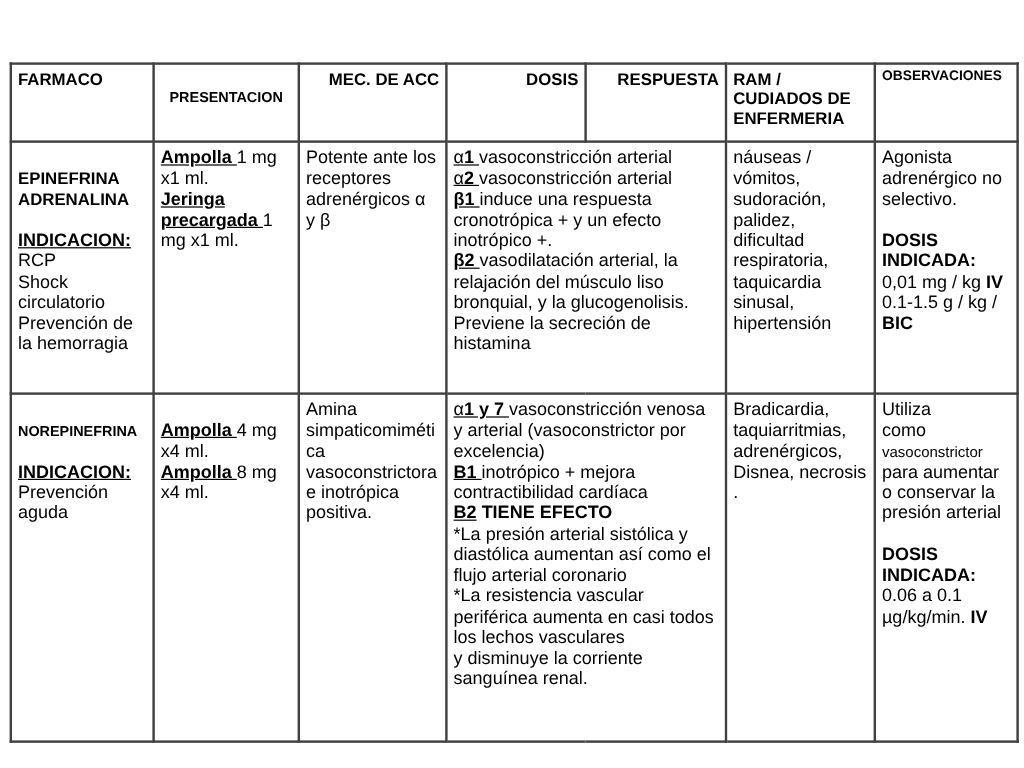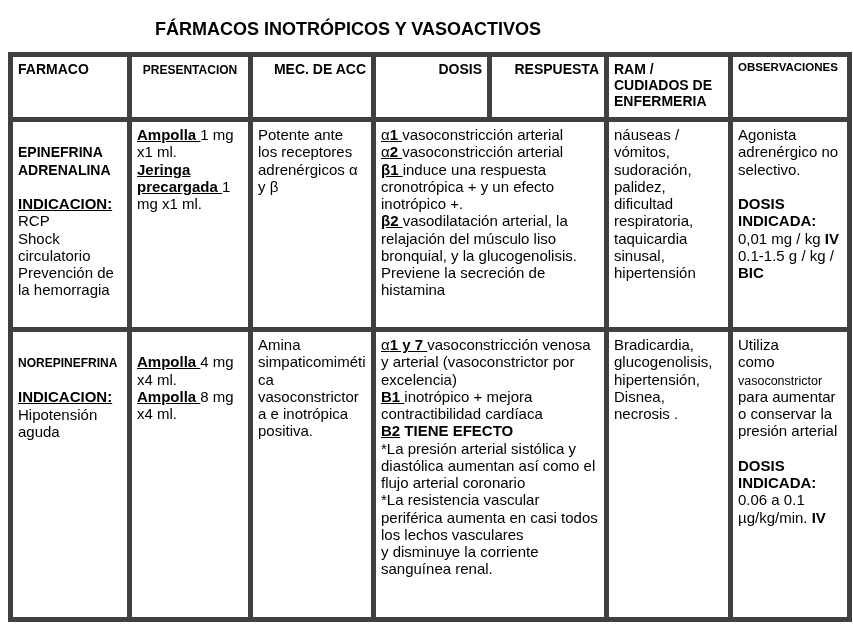--- a/index.html
+++ b/index.html
@@ -24,48 +24,47 @@
   table.drug-table {
     position: absolute;
     left: 8px;
     top: 52px;
     width: 839px;
     border-collapse: collapse;
     table-layout: fixed;
     border: 2px solid #2e2e2e;
   }
   .drug-table th, .drug-table td {
-    border: 5px solid #404040;
+    border: 2px solid #404040;
     vertical-align: top;
     text-align: left;
     padding: 4px 5px;
     font-size: 15px;
     line-height: 1.15;
     overflow: hidden;
     overflow-wrap: break-word;
   }
   .drug-table th { font-weight: bold; font-size: 14px; }
   th.h-center { text-align: right; }
-  th.h-presentacion { font-size: 12px; padding-top: 7px; text-align: center; }
+  th.h-presentacion { font-size: 12px; padding-top: 21px; text-align: center; }
   th.h-obs { font-size: 11.5px; margin-left: 27px; }
   tr.header-row { height: 65px; }
   tr.row-1 { height: 210px; }
   tr.row-2 { height: 290px; }
   .para { min-height: 1.15em; }
   .b { font-weight: bold; }
   .u { text-decoration: underline; }
   .f14 { font-size: 14px; }
   .f12 { font-size: 12px; }
   .f125 { font-size: 12.5px; margin-top: 44px; }
 </style>
 </head>
 <body>
 
 <div class="slide">
-  <div class="title">FÁRMACOS INOTRÓPICOS Y VASOACTIVOS</div>
 
   <table class="drug-table">
     <colgroup>
       <col style="width:119px">
       <col style="width:121px">
       <col style="width:123px">
       <col style="width:116px">
       <col style="width:117px">
       <col style="width:124px">
       <col style="width:119px">
@@ -115,40 +114,40 @@
             <div class="para"><span>0,01 mg / kg </span><span class="b">IV</span></div>
             <div class="para"><span>0.1-1.5 g / kg / </span><span class="b">BIC</span></div>
           </td>
       </tr>
       <tr class="row-2">
         <td>
             <div class="para">&nbsp;</div>
             <div class="para"><span class="b f12">NOREPINEFRINA</span></div>
             <div class="para">&nbsp;</div>
             <div class="para"><span class="b u">INDICACION:</span></div>
-            <div class="para"><span>Hipotensión aguda</span></div>
+            <div class="para"><span>Prevención aguda</span></div>
           </td>
         <td>
             <div class="para">&nbsp;</div>
             <div class="para"><span class="b u">Ampolla </span><span>4 mg x4 ml.</span></div>
             <div class="para"><span class="b u">Ampolla </span><span>8 mg x4 ml.</span></div>
           </td>
         <td>
             <div class="para"><span>Amina simpaticomimética vasoconstrictora e inotrópica positiva.</span></div>
           </td>
         <td colspan="2">
             <div class="para"><span class="u">α</span><span class="b u">1 y 7 </span><span>vasoconstricción venosa y arterial (vasoconstrictor por excelencia)</span></div>
             <div class="para"><span class="b u">B1 </span><span>inotrópico + mejora contractibilidad cardíaca</span></div>
             <div class="para"><span class="b u">B2</span><span class="b"> TIENE EFECTO</span></div>
             <div class="para"><span>*La presión arterial sistólica y diastólica aumentan así como el flujo arterial coronario</span></div>
             <div class="para"><span>*La resistencia vascular periférica aumenta en casi todos los lechos vasculares</span></div>
             <div class="para"><span>y disminuye la corriente sanguínea renal.</span></div>
           </td>
         <td>
-            <div class="para"><span>Bradicardia, glucogenolisis, hipertensión, Disnea, necrosis .</span></div>
+            <div class="para"><span>Bradicardia, taquiarritmias, adrenérgicos, Disnea, necrosis .</span></div>
           </td>
         <td>
             <div class="para"><span>Utiliza</span></div>
             <div class="para"><span>como</span></div>
             <div class="para"><span class="f125">vasoconstrictor</span></div>
             <div class="para"><span>para aumentar o conservar la presión arterial</span></div>
             <div class="para">&nbsp;</div>
             <div class="para"><span class="b">DOSIS INDICADA:</span></div>
             <div class="para"><span>0.06 a 0.1 µg/kg/min. </span><span class="b">IV</span></div>
           </td>

